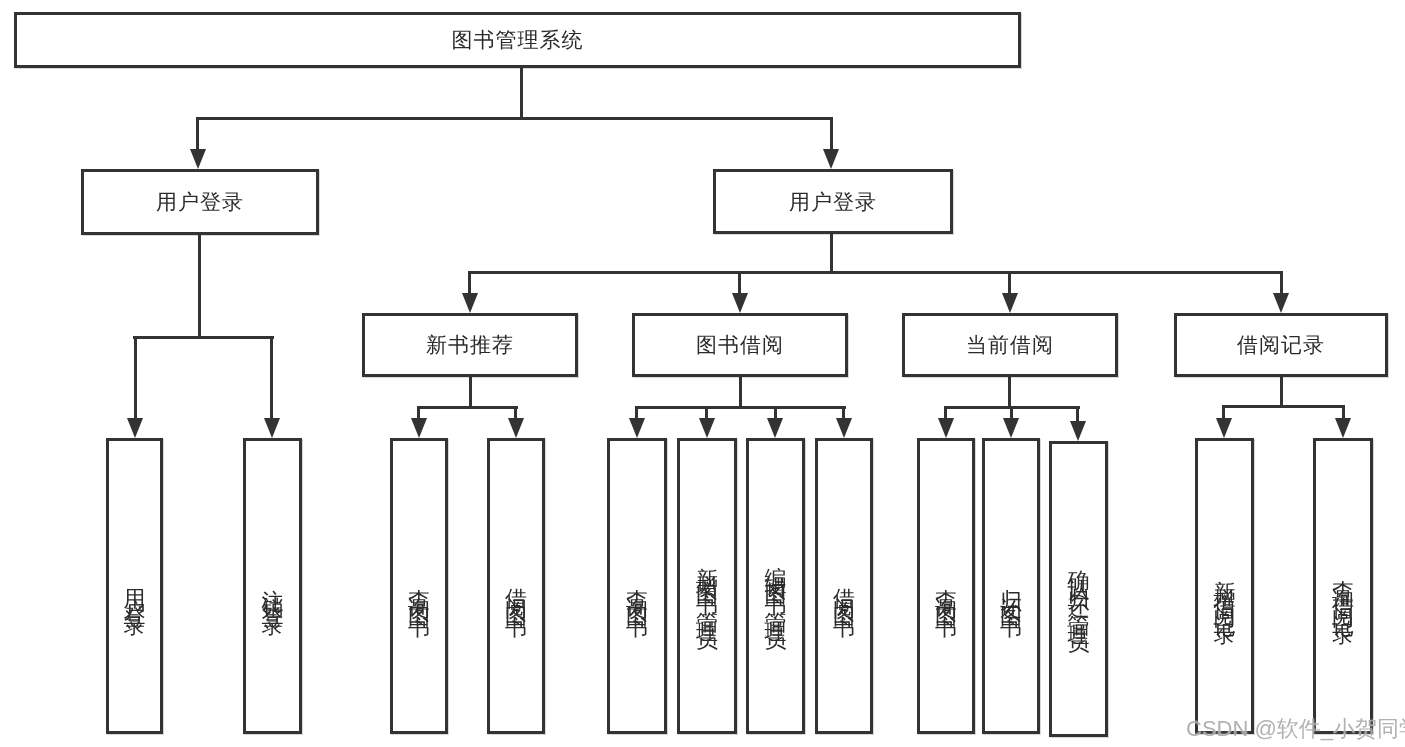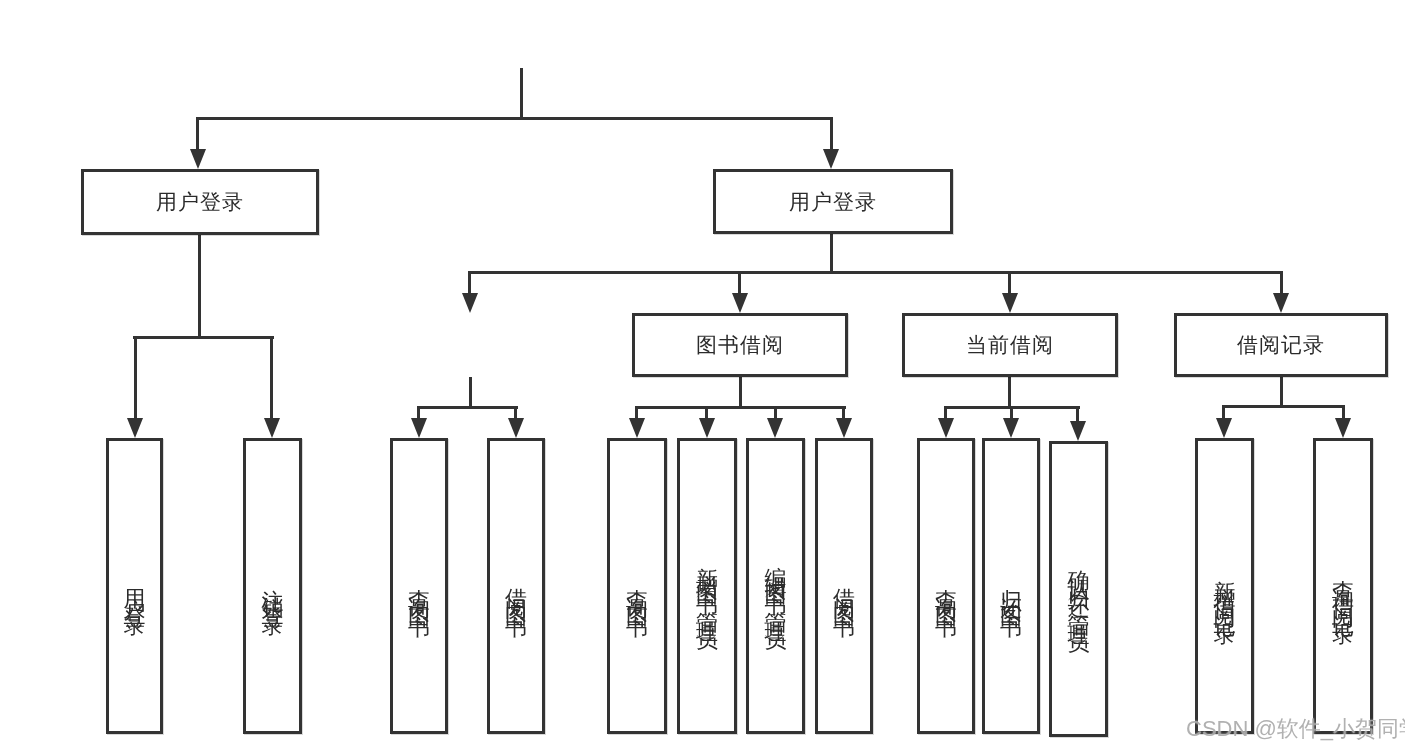--- a/index.html
+++ b/index.html
@@ -69,20 +69,21 @@
     white-space:nowrap;
     z-index:3;
     opacity:0.92;
   }
 </style>
 </head>
 <body>
 
 <div class="canvas">
 
+  <div class="node" style="left:14px;top:12px;width:1007px;height:56px;">图书管理系统</div>
 
   <div class="vline" style="left:520px;top:68px;height:52px;"></div>
   <div class="hline" style="left:196px;top:117px;width:637px;"></div>
   <div class="vline" style="left:196px;top:117px;height:32px;"></div>
   <div class="arrowhead" style="left:190px;top:149px;"></div>
   <div class="vline" style="left:830px;top:117px;height:32px;"></div>
   <div class="arrowhead" style="left:823px;top:149px;"></div>
 
   <div class="node" style="left:81px;top:169px;width:238px;height:66px;">用户登录</div>
   <div class="node" style="left:713px;top:169px;width:240px;height:65px;">用户登录</div>
@@ -98,20 +99,21 @@
   <div class="hline" style="left:468px;top:271px;width:815px;"></div>
   <div class="vline" style="left:468px;top:271px;height:24px;"></div>
   <div class="arrowhead" style="left:462px;top:293px;"></div>
   <div class="vline" style="left:738px;top:271px;height:24px;"></div>
   <div class="arrowhead" style="left:732px;top:293px;"></div>
   <div class="vline" style="left:1008px;top:271px;height:24px;"></div>
   <div class="arrowhead" style="left:1002px;top:293px;"></div>
   <div class="vline" style="left:1280px;top:271px;height:24px;"></div>
   <div class="arrowhead" style="left:1273px;top:293px;"></div>
 
+  <div class="node" style="left:362px;top:313px;width:216px;height:64px;">新书推荐</div>
   <div class="node" style="left:632px;top:313px;width:216px;height:64px;">图书借阅</div>
   <div class="node" style="left:902px;top:313px;width:216px;height:64px;">当前借阅</div>
   <div class="node" style="left:1174px;top:313px;width:214px;height:64px;">借阅记录</div>
 
   <div class="vline" style="left:469px;top:377px;height:32px;"></div>
   <div class="hline" style="left:417px;top:406px;width:101px;"></div>
   <div class="vline" style="left:417px;top:406px;height:14px;"></div>
   <div class="arrowhead" style="left:411px;top:418px;"></div>
   <div class="vline" style="left:514px;top:406px;height:14px;"></div>
   <div class="arrowhead" style="left:508px;top:418px;"></div>

